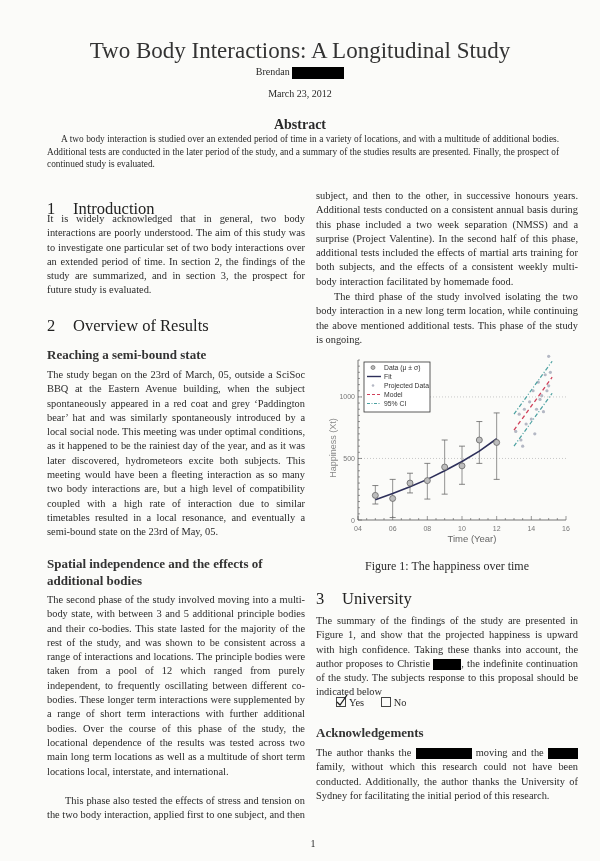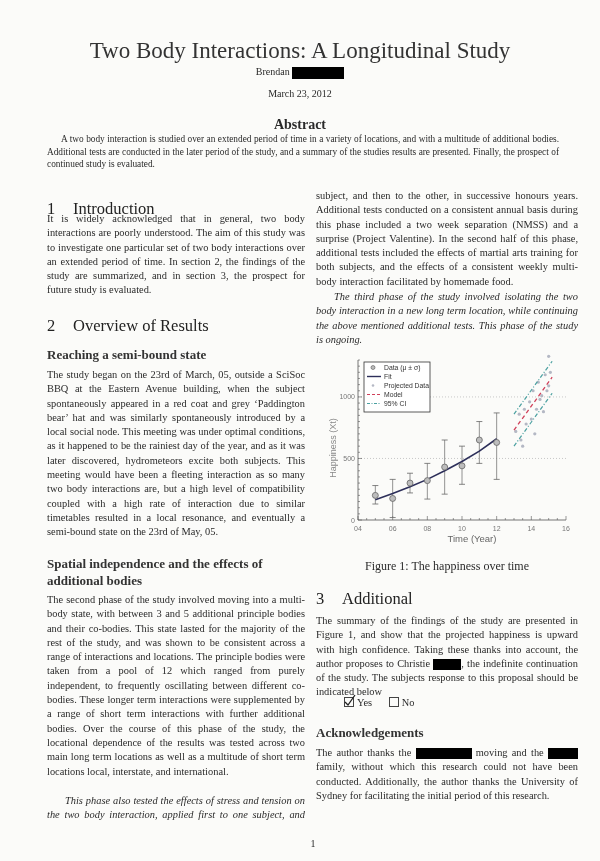--- a/index.html
+++ b/index.html
@@ -11,25 +11,25 @@
   .title { left: 0; width: 600px; top: 38px; text-align: center; font-size: 23px; font-family: "Liberation Serif", serif; color:#333; }
   .author { left: 0; width: 600px; top: 66px; text-align: center; font-size: 10px; font-family: "Liberation Serif", serif; }
   .redact { display: inline-block; background: #000; vertical-align: middle; }
   .date { left: 0; width: 600px; top: 88px; text-align: center; font-size: 10px; font-family: "Liberation Serif", serif; }
   .abstract-h { left: 0; width: 600px; top: 117px; text-align: center; font-size: 14px; font-weight: bold; font-family: "Liberation Serif", serif; }
   .abstract { left: 47px; width: 512px; top: 133px; font-size: 9.3px; line-height: 12.5px; text-align: justify; text-indent: 14px; font-family: "Liberation Serif", serif; }
   .sec { font-family: "Liberation Serif", serif; font-size: 16.5px; color: #222; }
   .sec .num { display: inline-block; width: 26px; }
   .subsec { font-family: "Liberation Serif", serif; font-size: 13px; font-weight: bold; color: #333; line-height: 17px; }
   .para { font-family: "Liberation Serif", serif; font-size: 10.4px; line-height: 14.3px; text-align: justify; color:#2a2a2a; }
-  .para.indent { text-indent: 18px; font-style: italic; }
+  .para.indent { text-indent: 18px; }
   .col1 { left: 47px; width: 258px; }
   .col2 { left: 316px; width: 262px; }
   .caption { font-family: "Liberation Serif", serif; font-size: 12px; text-align: center; }
-  .checks { font-family: "Liberation Serif", serif; font-size: 10.4px; margin-left: 8px; }
+  .checks { font-family: "Liberation Serif", serif; font-size: 10.4px; }
   .cbox { display:inline-block; width:8px; height:8px; border:1px solid #444; vertical-align: -1px; margin-right:3px; position:relative; }
   .pagenum { left: 0; width: 626px; top: 838px; text-align:center; font-size: 10px; font-family: "Liberation Serif", serif; }
   svg text { font-family: "Liberation Sans", sans-serif; }
 </style>
 </head>
 <body>
 
 <div class="abs title">Two Body Interactions: A Longitudinal Study</div>
 <div class="abs author">
   <span>Brendan</span>
@@ -192,21 +192,21 @@
     <circle cx="48" cy="33.5" r="1.3" fill="#b4b8c4"></circle>
     <text x="59" y="36" font-size="6.8" fill="#333">Projected Data</text>
     <line x1="42" x2="56" y1="42.5" y2="42.5" stroke="#d0405a" stroke-width="1.2" stroke-dasharray="3,2"></line>
     <text x="59" y="45" font-size="6.8" fill="#333">Model</text>
     <line x1="42" x2="56" y1="51.5" y2="51.5" stroke="#4aa0a0" stroke-width="1.2" stroke-dasharray="3,1.5,1,1.5"></line>
     <text x="59" y="54" font-size="6.8" fill="#333">95% CI</text>
   </svg>
 <div class="abs caption col2" style="top:559px;">Figure 1: The happiness over time</div>
 
 <div class="abs sec col2" style="top:589px;">
-  <span class="num">3</span><span>Additional</span>
+  <span class="num">3</span><span>University</span>
 </div>
 <div class="abs para col2" style="top:614px;">
   <span>The summary of the findings of the study are presented in Figure 1, and show that the projected happiness is upward with high confidence. Taking these thanks into account, the author proposes to Christie</span>
   <span class="redact" style="width:28px;height:11px;"></span><span>, the indefinite continuation of the study. The subjects response to this proposal should be indicated below</span>
 </div>
 <div class="abs checks" style="left:336px; top:697px;">
   <span style="margin-right:14px;">
     <span class="cbox"><svg width="12" height="12" style="position:absolute;left:-1px;top:-4px;">
           <path d="M1 8 L4 11 L11 1" stroke="#222" stroke-width="1.3" fill="none"></path>
         </svg></span><span>Yes</span>

